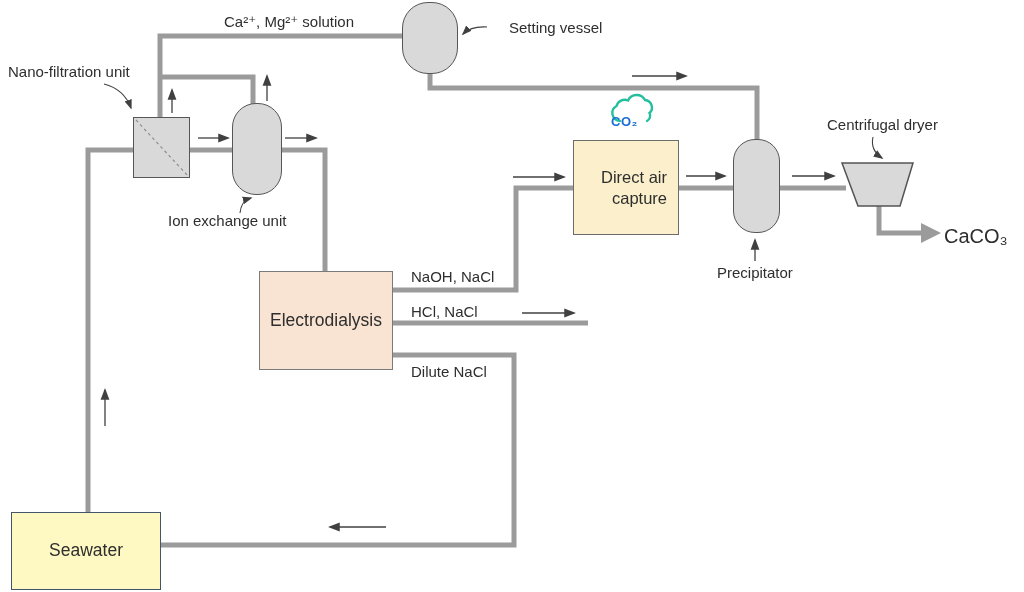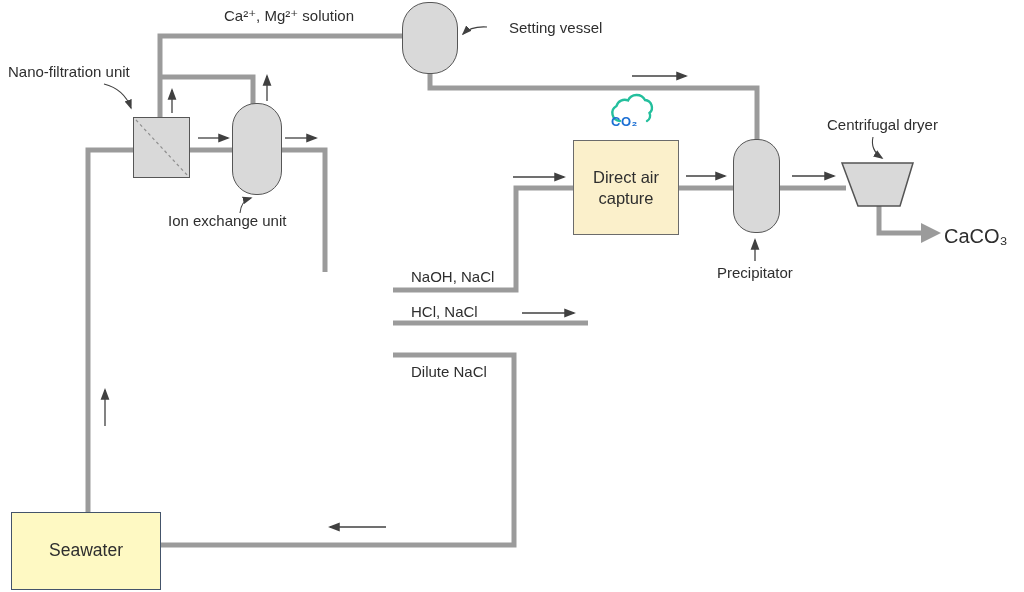--- a/index.html
+++ b/index.html
@@ -3,33 +3,33 @@
 <meta charset="utf-8">
 <style>
   html,body{margin:0;padding:0;background:#ffffff;}
   #stage{
     position:relative;width:1024px;height:592px;background:#ffffff;overflow:hidden;
     font-family:"Liberation Sans","DejaVu Sans",sans-serif;color:#2e2e2e;
   }
   svg.layer{position:absolute;left:0;top:0;width:1024px;height:592px;}
   .node{
     position:absolute;box-sizing:border-box;display:flex;align-items:center;justify-content:center;
-    text-align:center;background:#d9d9d9;border:1.5px solid #565656;
+    text-align:right;background:#d9d9d9;border:1.5px solid #565656;
   }
   .lbl{position:absolute;font-size:15px;white-space:nowrap;color:#2e2e2e;}
   .node-text{line-height:1.25;}
   #seawater{left:11px;top:512px;width:150px;height:78px;background:#fef9c3;border-color:#44546a;font-size:17.5px;}
   #nano{left:133px;top:117px;width:57px;height:61px;padding:0;}
   #ion{left:232px;top:103px;width:50px;height:92px;border-radius:24px;}
   #settling{left:402px;top:2px;width:56px;height:72px;border-radius:26px;}
   #precip{left:733px;top:139px;width:47px;height:94px;border-radius:22px;}
   #ed{left:259px;top:271px;width:134px;height:99px;background:#f9e3d2;border-color:#7a7a7a;font-size:17.5px;}
   #dac{left:573px;top:140px;width:106px;height:95px;background:#fbf0cb;border-color:#6b6b6b;font-size:16.5px;}
   #tank{left:588px;top:263px;width:79px;height:124px;border-radius:38px;background:#dcecd2;border-color:#5f6b52;font-size:15px;}
-  #lbl-camg{left:224px;top:7px;}
+  #lbl-camg{left:224px;top:13px;}
   #lbl-setting{left:489px;top:19px;margin-left:20px;}
   #lbl-nano{left:8px;top:63px;}
   #lbl-ion{left:168px;top:212px;}
   #lbl-naoh{left:411px;top:268px;}
   #lbl-hcl{left:411px;top:303px;}
   #lbl-dilute{left:411px;top:363px;}
   #lbl-precip{left:717px;top:264px;}
   #lbl-dryer{left:827px;top:116px;}
   #lbl-caco3{left:944px;top:225px;font-size:20px;}
   #lbl-co2{left:611px;top:114px;font-size:13px;font-weight:bold;color:#1c6fd4;letter-spacing:0.5px;}
@@ -54,20 +54,23 @@
   </svg>
 
   <div class="node" id="nano">
     <svg width="54" height="58">
       <line x1="1" y1="1" x2="53" y2="57" stroke="#8f8f8f" stroke-width="1.2" stroke-dasharray="3,3"></line>
     </svg>
   </div>
   <div class="node" id="ion"></div>
   <div class="node" id="settling"></div>
   <div class="node" id="precip"></div>
+  <div class="node" id="ed">
+    <span class="node-text">Electrodialysis</span>
+  </div>
   <div class="node" id="dac">
     <span class="node-text" style="width:82px;">Direct air capture</span>
   </div>
   <div class="node" id="seawater">
     <span class="node-text">Seawater</span>
   </div>
 
   <svg class="layer">
     <defs>
       <marker id="ah" markerWidth="9" markerHeight="8" refX="7.5" refY="4" orient="auto">

